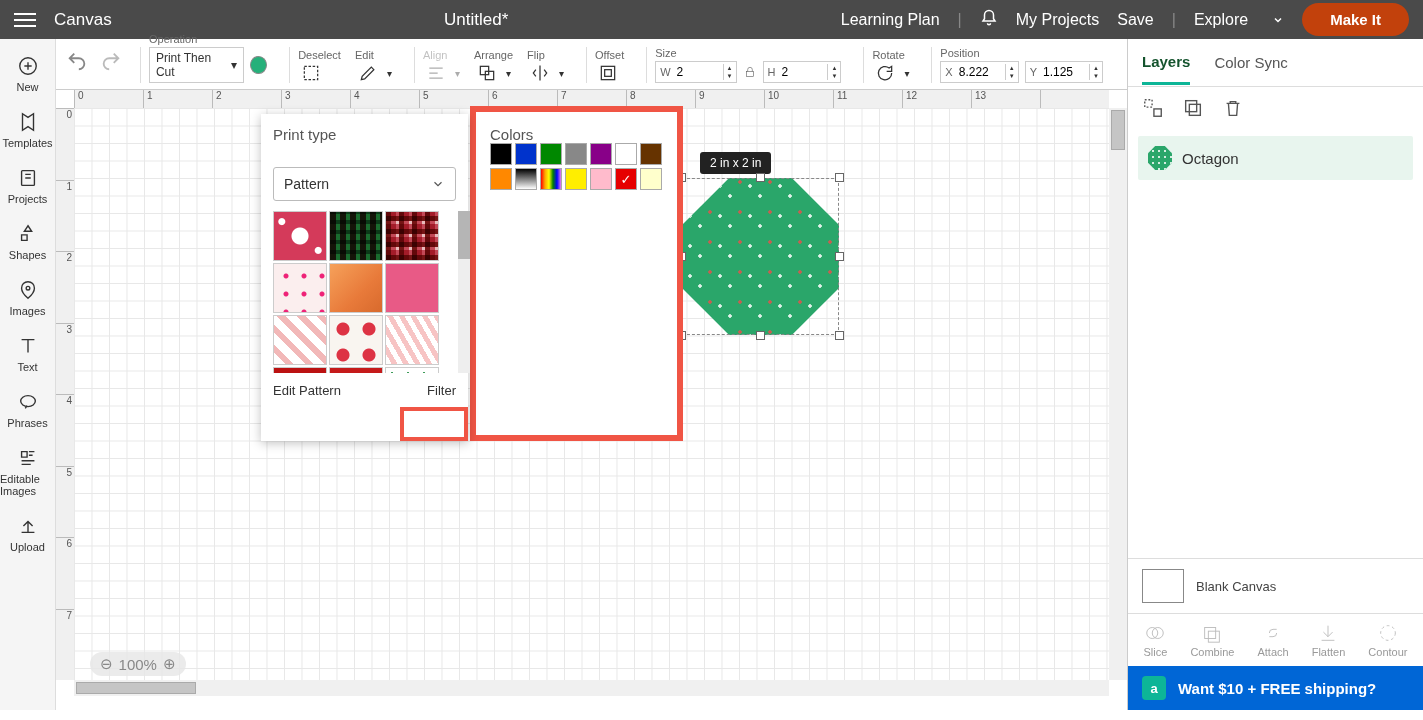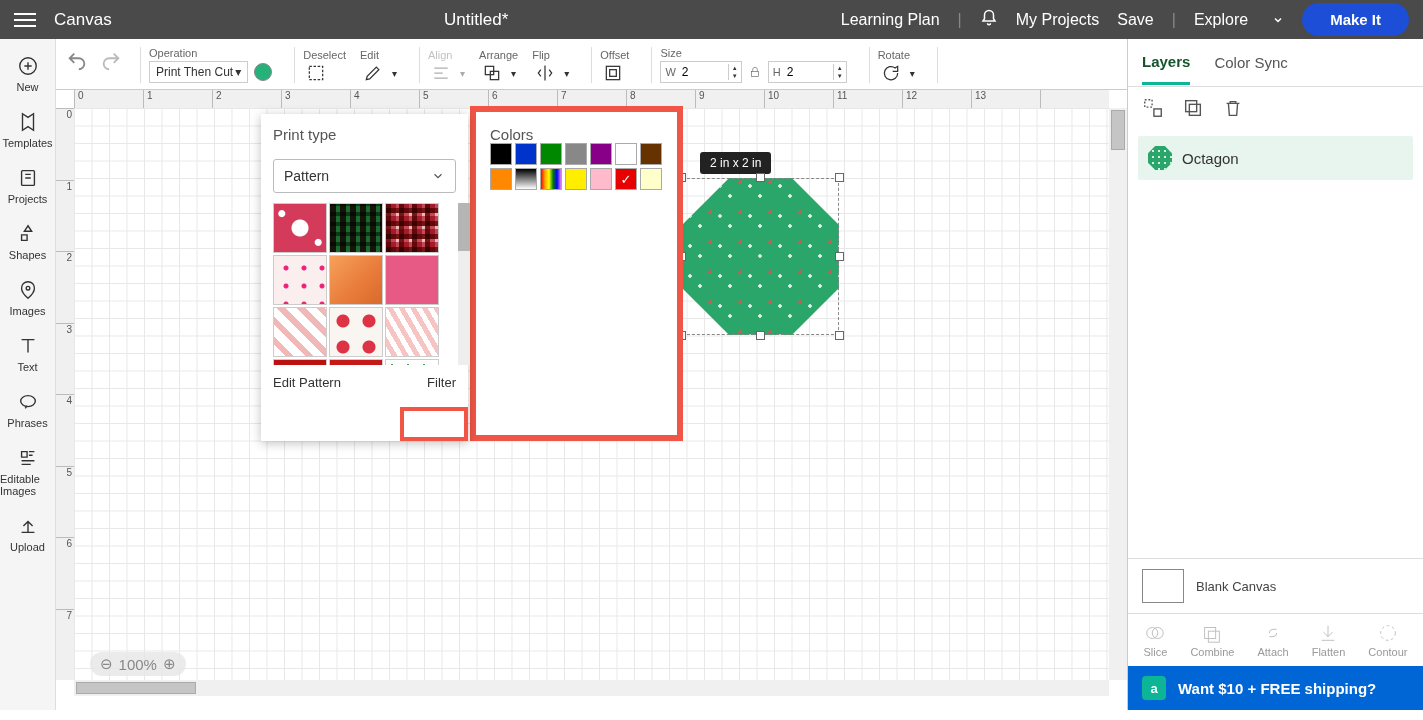--- a/index.html
+++ b/index.html
@@ -4,21 +4,21 @@
 <style>
 *{box-sizing:border-box;margin:0;padding:0;font-family:Arial,Helvetica,sans-serif}
 body{width:1423px;height:720px;overflow:hidden;background:#fff;color:#333}
 .topbar{height:39px;background:#4a4a4a;display:flex;align-items:center;color:#fff;padding:0 14px}
 .hamburger{display:flex;flex-direction:column;gap:4px;margin-right:18px;cursor:pointer}
 .hamburger span{width:22px;height:2px;background:#fff}
 .app-title{font-size:17px;font-weight:500}
 .doc-title{flex:1;text-align:center;font-size:17px}
 .top-right{display:flex;align-items:center;gap:18px;font-size:16px}
 .top-right .divider{color:#888}
-.make-it{background:#1d4ed8;border:none;color:#fff;padding:8px 28px;border-radius:18px;font-size:15px;font-weight:600;cursor:pointer}
+.make-it{background:#c2410c;border:none;color:#fff;padding:8px 28px;border-radius:18px;font-size:15px;font-weight:600;cursor:pointer}
 .explore-wrap{display:flex;align-items:center;gap:24px}
 
 .main{display:flex;height:671px}
 .left-rail{width:56px;background:#f5f5f5;border-right:1px solid #ddd;display:flex;flex-direction:column;align-items:center;padding-top:8px;gap:2px;overflow:hidden}
 .rail-item{display:flex;flex-direction:column;align-items:center;gap:4px;font-size:11px;color:#333;padding:8px 0;width:100%;cursor:pointer}
 .rail-item svg{width:22px;height:22px;stroke:#333;fill:none;stroke-width:1.5}
 
 .center{flex:1;display:flex;flex-direction:column;position:relative}
 .toolbar{height:51px;background:#fff;border-bottom:1px solid #ccc;display:flex;align-items:flex-end;padding:0 10px 6px}
 .tb-group{display:flex;flex-direction:column;margin-right:14px}
@@ -64,21 +64,21 @@
 .octagon{position:absolute;inset:0;background:#2aa66a;clip-path:polygon(30% 0,70% 0,100% 30%,100% 70%,70% 100%,30% 100%,0 70%,0 30%);
   background-image:
     radial-gradient(circle at 8px 8px,rgba(255,255,255,.85) 1.5px,transparent 2px),
     radial-gradient(circle at 18px 18px,rgba(255,255,255,.85) 1.5px,transparent 2px),
     radial-gradient(circle at 28px 4px,rgba(210,90,80,.9) 1.5px,transparent 2px);
   background-size:30px 30px,30px 30px,30px 30px;background-color:#2aa66a}
 .size-tag{position:absolute;left:18px;top:-26px;background:#222;color:#fff;font-size:12px;padding:4px 10px;border-radius:3px}
 
 
 .popup-a{position:absolute;left:205px;top:24px;width:207px;height:327px;background:#fff;box-shadow:0 2px 10px rgba(0,0,0,.25);padding:12px 12px 0;z-index:50}
-.popup-a h4{font-size:15px;font-weight:400;color:#555;margin-bottom:16px}
+.popup-a h4{font-size:15px;font-weight:400;color:#555;margin-bottom:24px}
 .print-select{border:1px solid #bbb;border-radius:3px;padding:8px 10px;font-size:14px;display:flex;justify-content:space-between;align-items:center;cursor:pointer;margin-bottom:10px}
 .patt-grid{display:grid;grid-template-columns:repeat(3,54px);grid-auto-rows:50px;gap:2px;height:162px;overflow:hidden;position:relative}
 .patt{background:#e8a;border:1px solid #ccc}
 .p0{background:
   radial-gradient(circle at 50% 50%,#fff 8px,transparent 9px),
   radial-gradient(circle at 15% 20%,#fff 3px,transparent 4px),
   radial-gradient(circle at 85% 80%,#fff 3px,transparent 4px),
   #d43a5a}
 .p1{background:
   repeating-linear-gradient(0deg,#1a6b2e 0 6px,#0b3a18 6px 10px),
@@ -326,20 +326,41 @@
       <div class="tb-group">
           <span class="tb-label">Rotate</span>
           <div class="tb-row">
             <svg class="tb-icon" viewBox="0 0 24 24">
               <path d="M20 12a8 8 0 1 1-3-6l3-2v6h-6"></path>
             </svg>
             <span style="font-size:10px">▾</span>
           </div>
         </div>
       <div class="tb-sep"></div>
+      <div class="tb-group">
+          <span class="tb-label">Position</span>
+        <div class="tb-row">
+          <div class="num-input">
+              <span class="lbl">X</span>
+              <input value="8.222" style="">
+              <div class="sp">
+                <span>▲</span>
+                <span>▼</span>
+              </div>
+            </div>
+          <div class="num-input">
+              <span class="lbl">Y</span>
+              <input value="1.125" style="">
+              <div class="sp">
+                <span>▲</span>
+                <span>▼</span>
+              </div>
+            </div>
+        </div>
+      </div>
     </div>
 
     <div class="canvas-area">
       <div class="ruler-h">
         <div>0</div>
           <div>1</div>
           <div>2</div>
           <div>3</div>
           <div>4</div>
           <div>5</div>

